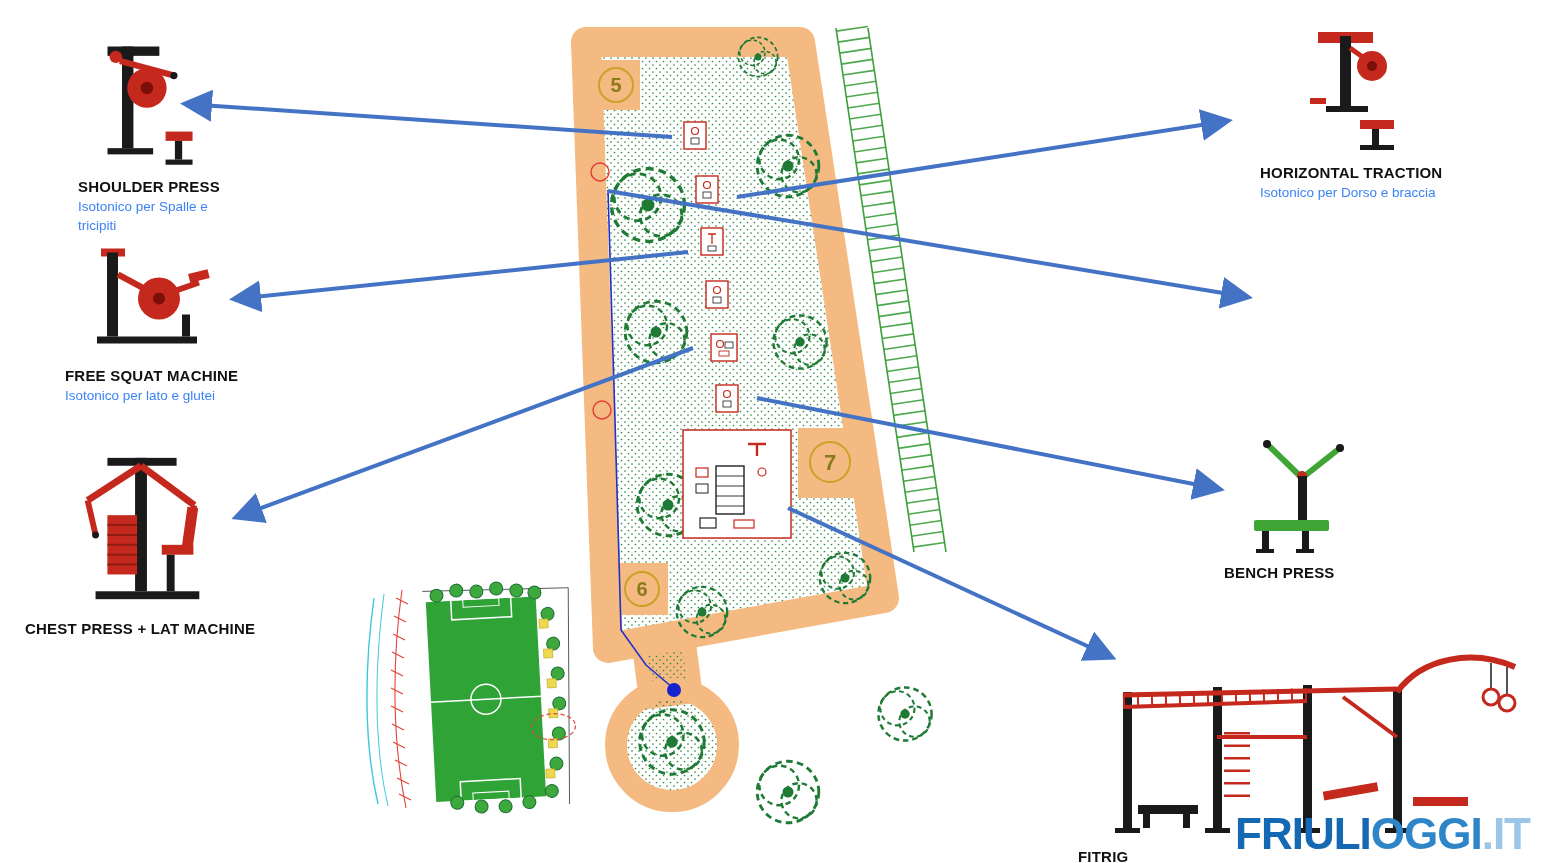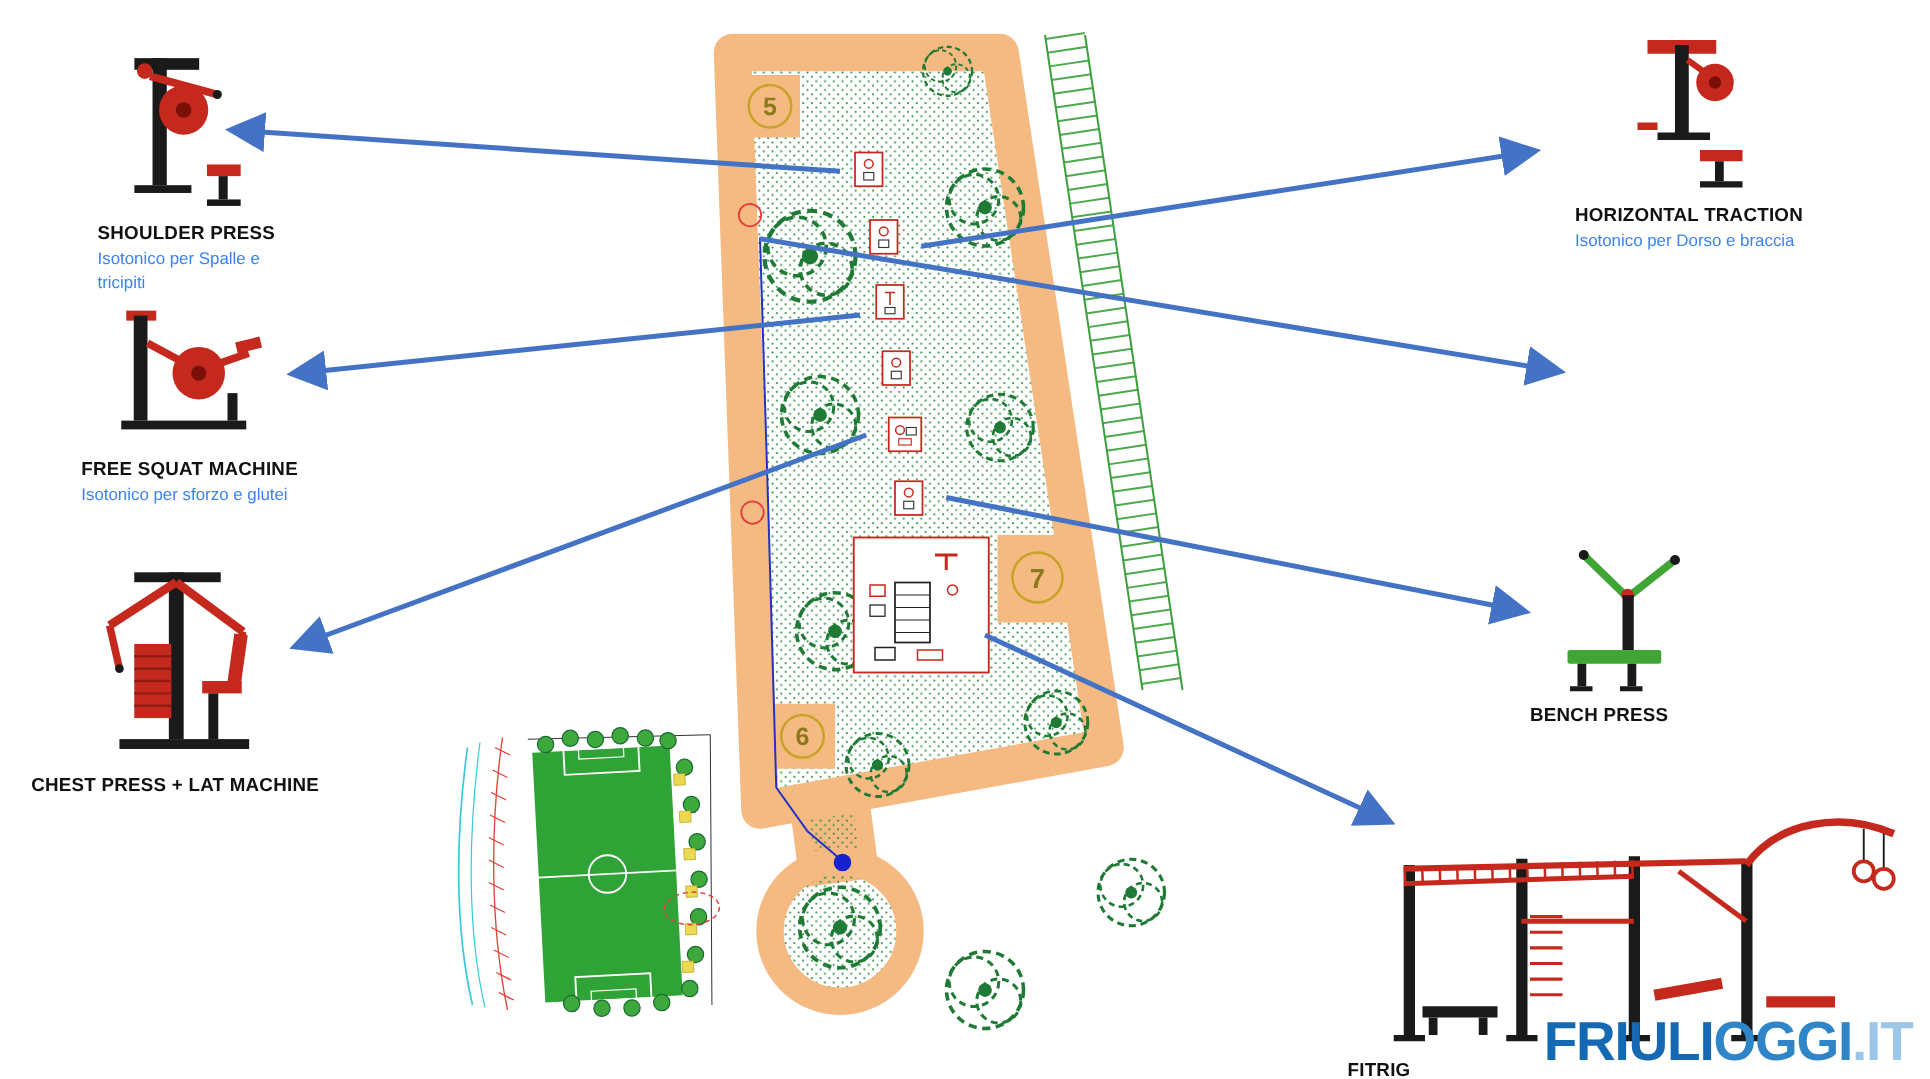--- a/index.html
+++ b/index.html
@@ -241,21 +241,21 @@
         <line x1="31" y1="30" x2="72" y2="52" stroke="#C5281C" stroke-width="6"></line>
         <line x1="72" y1="52" x2="112" y2="38" stroke="#C5281C" stroke-width="6"></line>
         <rect x="102" y="27" width="20" height="9" fill="#C5281C" transform="rotate(-14 112 32)"></rect>
         <circle cx="72" cy="54" r="21" fill="#C5281C"></circle>
         <circle cx="72" cy="54" r="6" fill="#7a1008"></circle>
         <rect x="95" y="70" width="8" height="22" fill="#1a1a1a"></rect>
         <rect x="10" y="92" width="100" height="7" fill="#1a1a1a"></rect>
       </svg>
     </div>
     <h3>FREE SQUAT MACHINE</h3>
-    <p style="width:175px">Isotonico per sforzo e glutei</p>
+    <p style="width:175px">Isotonico per lato e glutei</p>
   </div>
 
   <div class="card" style="left:25px;top:446px;width:302px">
     <div class="art" style="margin-left:42px">
       <svg width="150" height="168" viewBox="0 0 150 170">
         <rect x="40" y="12" width="70" height="8" fill="#1a1a1a"></rect>
         <rect x="68" y="12" width="12" height="135" fill="#1a1a1a"></rect>
         <line x1="74" y1="20" x2="20" y2="55" stroke="#C5281C" stroke-width="7"></line>
         <line x1="74" y1="20" x2="128" y2="60" stroke="#C5281C" stroke-width="7"></line>
         <line x1="20" y1="55" x2="28" y2="90" stroke="#C5281C" stroke-width="6"></line>

